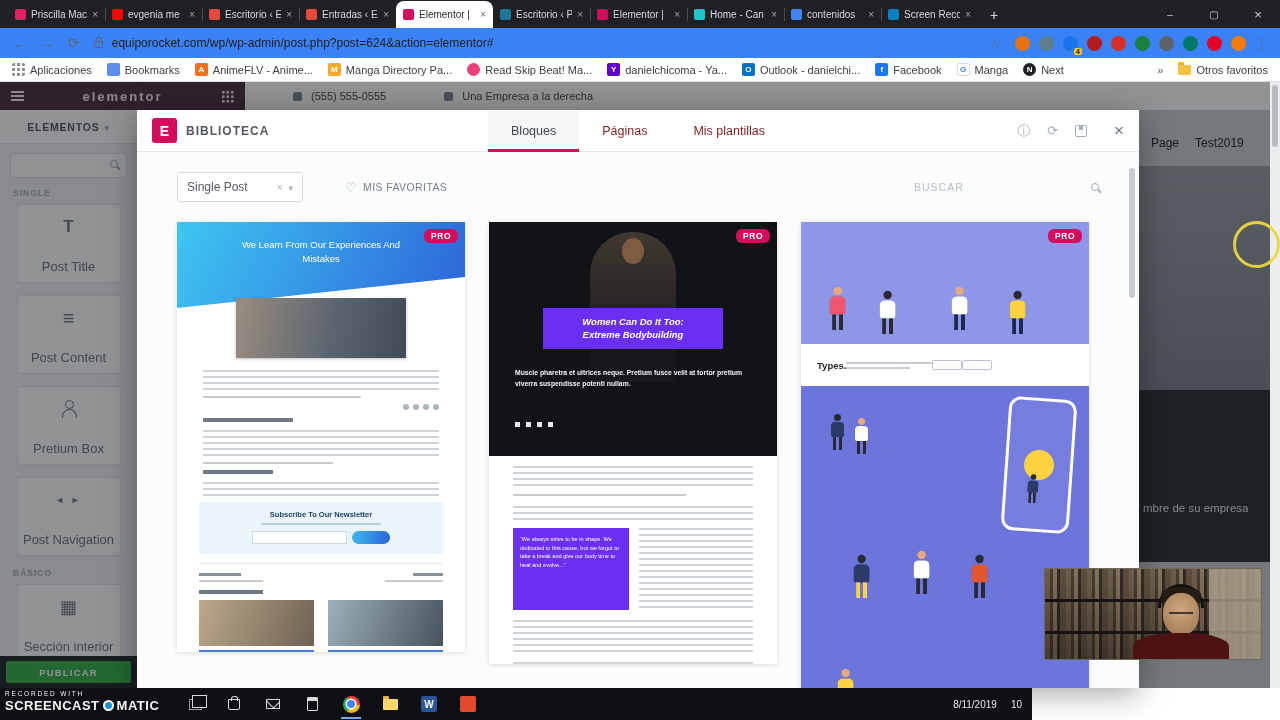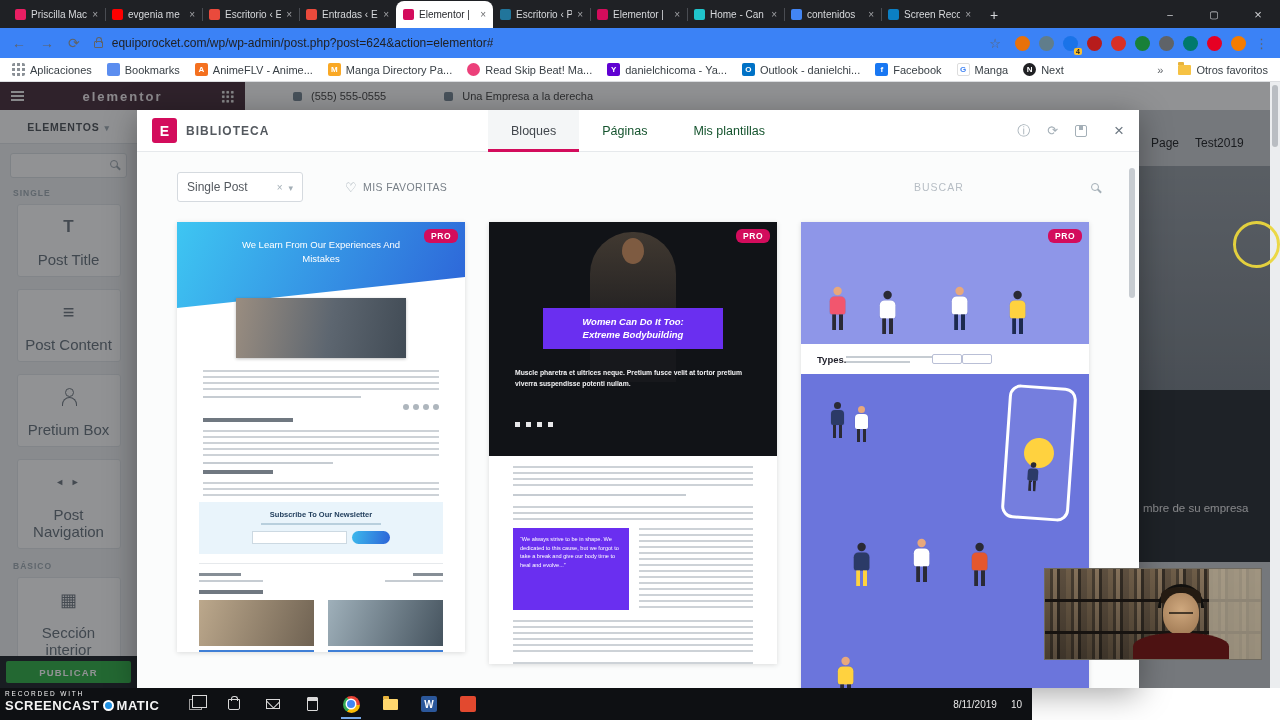--- a/index.html
+++ b/index.html
@@ -74,41 +74,41 @@
 .pcat{margin:10px 0 6px 13px;font-size:8.5px;font-weight:bold;color:#a4afb7;letter-spacing:1px}
 .tile{width:104px;margin:0 auto 12px;background:#fff;border:1px solid #e4e8ec;border-radius:3px;padding:10px 4px 8px;text-align:center;color:#6d7882}
 .ticon{height:24px;display:grid;place-items:center;font-size:17px;color:#747d86}
 .i-title::before{content:"T";font-weight:bold}
 .i-content::before{content:"≡";font-size:20px}
 .i-author{width:18px;height:18px;position:relative}
 .i-author::before{content:"";position:absolute;left:5px;top:0;width:7px;height:7px;border:1.5px solid #747d86;border-radius:50%}
 .i-author::after{content:"";position:absolute;left:2px;top:9px;width:13px;height:8px;border:1.5px solid #747d86;border-bottom:none;border-radius:8px 8px 0 0}
 .i-nav::before{content:"◄ ►";font-size:9px;letter-spacing:2px}
 .i-inner::before{content:"▦";font-size:18px}
-.tlabel{font-size:15px;margin-top:12px}
+.tlabel{font-size:13px;margin-top:20px}
 #pfooter{position:absolute;left:0;top:656px;width:137px;height:32px;background:#262b30;display:flex;align-items:center;padding:0 6px;z-index:2}
 .pub{flex:1;height:22px;background:#37b24d;border-radius:2px;color:#fff;font-size:9.5px;font-weight:bold;letter-spacing:1.2px;display:grid;place-items:center}
 
 #rstrip{position:absolute;left:1139px;top:110px;width:141px;height:578px;background:#cdd0d4;overflow:hidden}
 .rs-links{position:absolute;left:12px;top:26px;font-size:12px;color:#26282b;display:flex;gap:16px}
 .rs-img{position:absolute;left:0;top:56px;width:141px;height:224px;background:linear-gradient(#9aa1a8,#7d858d)}
 .rs-dark{position:absolute;left:0;top:280px;width:141px;height:172px;background:#2e3339;color:#e9e9ea;font-size:11.5px}
 .rs-dark span{position:absolute;left:4px;top:112px;white-space:nowrap}
 #pagescroll{position:absolute;left:1270px;top:82px;width:10px;height:606px;background:#ebedef;z-index:22}
 #pagescroll .thumb{margin:3px 2px;width:6px;height:62px;background:#b9bdc2;border-radius:3px}
 #dim{position:absolute;left:0;top:82px;width:1280px;height:606px;background:rgba(12,14,18,.45);z-index:10}
 
 
 #modal{position:absolute;left:137px;top:110px;width:1002px;height:578px;background:#fbfcfc;box-shadow:0 6px 30px rgba(0,0,0,.35);z-index:20;overflow:hidden}
 #mheader{height:42px;background:#fff;border-bottom:1px solid #e6e9ec;display:flex;align-items:center;padding:16px 15px;position:relative}
 .mlogo{width:25px;height:25px;background:#d30c5c;border-radius:3px;color:#fff;display:grid;place-items:center;font-weight:bold;font-size:14px}
 .mlogo::before{content:"E"}
 .mtitle{margin-left:9px;font-size:12px;font-weight:bold;color:#54595f;letter-spacing:1px}
 #mtabs{position:absolute;left:50%;transform:translateX(-50%);top:0;height:42px;display:flex}
-.mtab{padding:0 23px;display:grid;place-items:center;font-size:12.5px;color:#14532d;height:42px}
+.mtab{padding:0 23px;display:grid;place-items:center;font-size:12.5px;color:#7f1d1d;height:42px}
 .mtab.active{color:#42474d;background:#f4f6f7;box-shadow:inset 0 -3px 0 #d30c5c}
 #micons{margin-left:auto;display:flex;align-items:center;gap:17px;color:#a4afb7}
 .mi{font-size:13px}
 .mi-info::before{content:"ⓘ"}.mi-sync::before{content:"⟳"}
 .mi-save{width:12px;height:12px;border:1.5px solid #a4afb7;border-radius:2px;position:relative}
 .mi-save::after{content:"";position:absolute;left:2.5px;top:0;width:4px;height:4px;background:#a4afb7}
 .mi-close{font-size:17px;color:#6d7882;margin-left:10px}.mi-close::before{content:"×"}
 #mtoolbar{height:70px;display:flex;align-items:center;padding:0 40px}
 #filter{width:126px;height:30px;border:1px solid #d5dadf;border-radius:3px;background:#fff;display:flex;align-items:center;padding:0 9px;font-size:12px;color:#54595f;gap:6px}
 .fx{color:#a4afb7;font-size:10px;margin-left:auto}.fx::before{content:"×"}
@@ -161,21 +161,21 @@
 .c2icons{position:absolute;left:26px;top:200px;display:flex;gap:6px}
 .c2icons i{width:5px;height:5px;background:#e8e8ea}
 .m24{margin:10px 24px 4px}
 .c2qrow{display:flex;margin:8px 24px;gap:10px}
 .c2quote{width:116px;height:82px;background:#6a2ff0;color:#fff;font-size:5.6px;line-height:1.55;padding:7px;flex:none}
 .c2qr{flex:1}
 
 
 #card3{height:470px}
 .c3hero{height:122px;background:#8e96e8;position:relative;overflow:hidden}
-.c3strip{height:30px;background:#fff;display:flex;align-items:center;padding:0 16px;}
+.c3strip{height:42px;background:#fff;display:flex;align-items:center;padding:0 16px;}
 .c3h{font-size:9.5px;font-weight:bold;color:#23232e}
 .c3bars{width:86px}
 .pill{width:30px;height:10px;border:1px solid #b9bfd6;border-radius:2px}
 .c3main{height:318px;background:#6b75dc;position:relative;overflow:hidden}
 .phone{position:absolute;right:16px;top:12px;width:68px;height:134px;border:3px solid #fff;border-radius:12px;transform:rotate(4deg);background:rgba(255,255,255,.07)}
 .blob{position:absolute;left:50%;top:50%;transform:translate(-50%,-50%);width:30px;height:30px;border-radius:50%;background:#ffd23f}
 .person{position:absolute;width:16px}
 .person i{display:block}
 .person .ph{width:7px;height:7px;border-radius:50%;margin:0 auto;background:#2a2a35}
 .person .pb{width:13px;height:15px;border-radius:4px 4px 2px 2px;margin:1px auto 0;background:#fff;box-shadow:0 0 0 .5px rgba(0,0,0,.08)}

